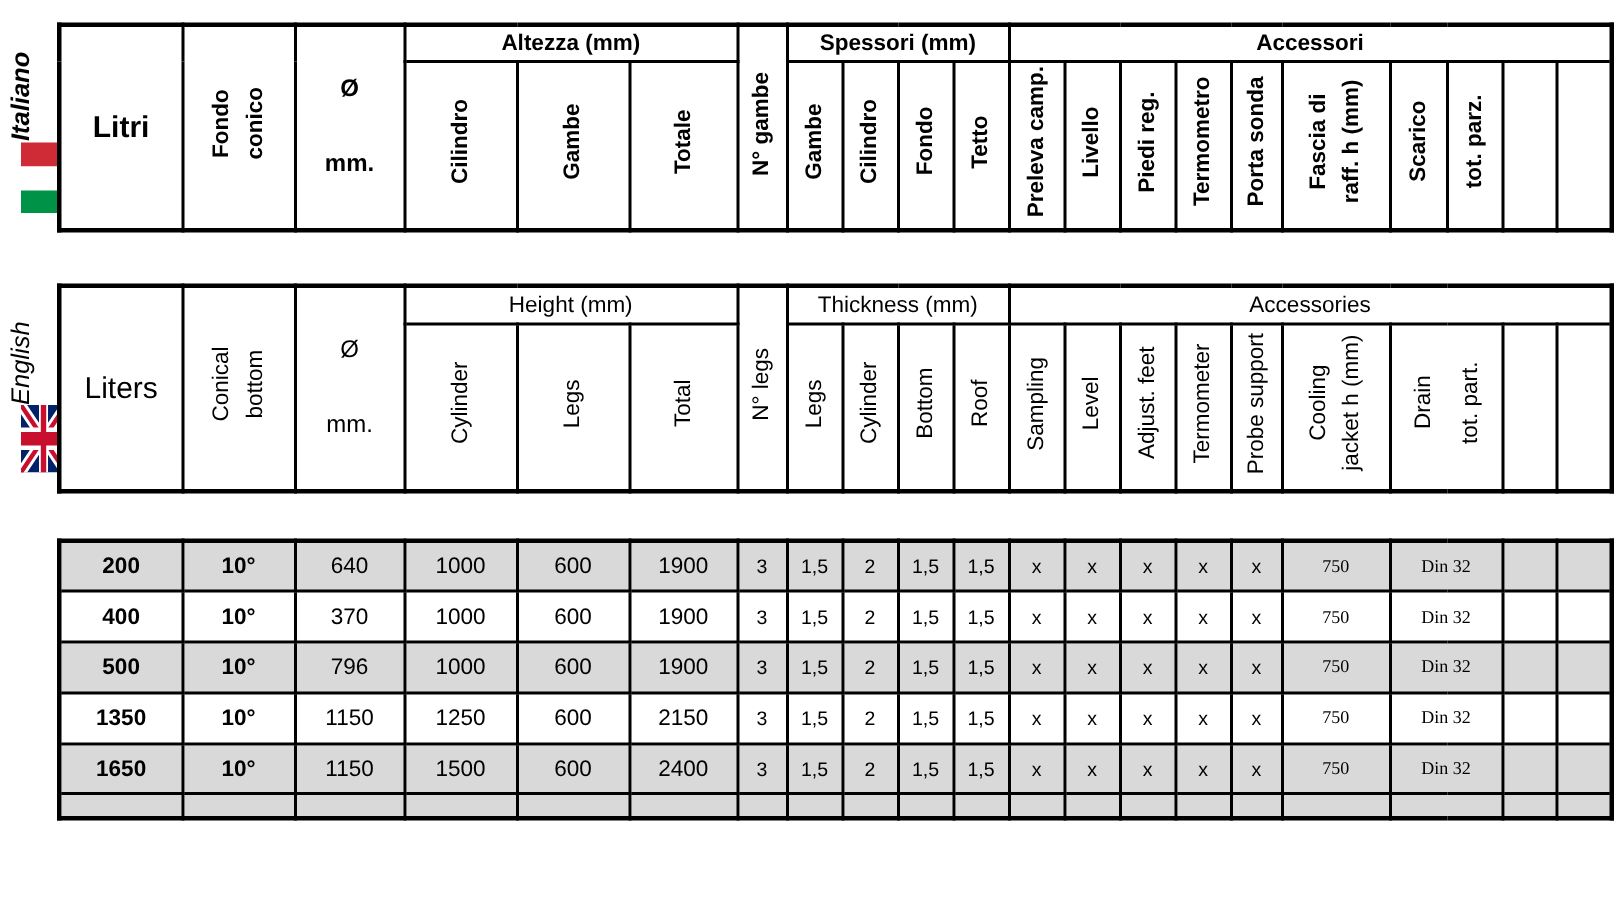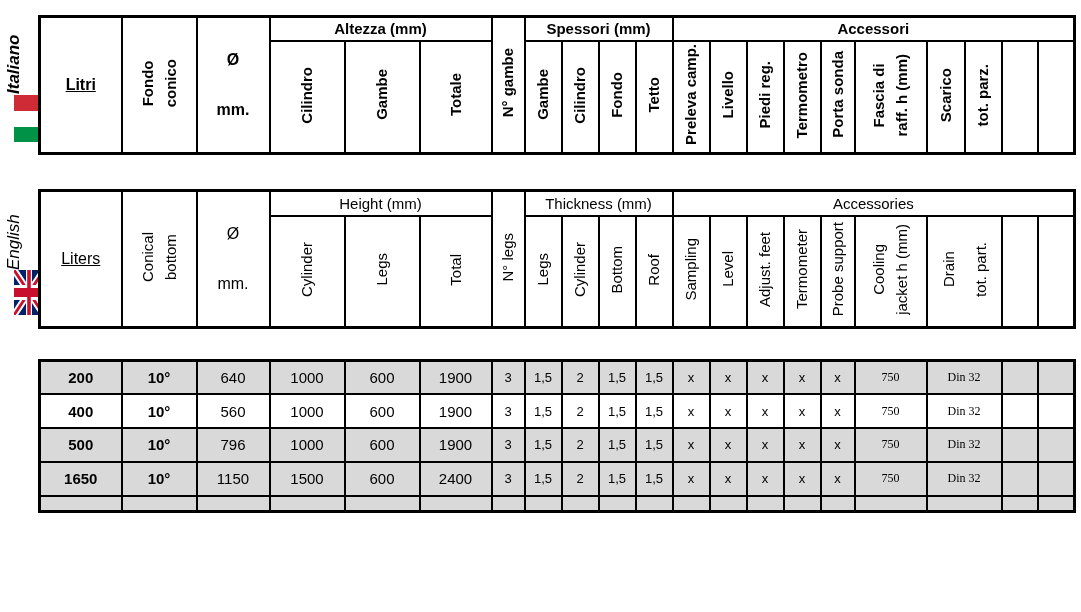--- a/index.html
+++ b/index.html
@@ -18,21 +18,21 @@
     text-align:center; vertical-align:middle; overflow:hidden;
   }
   .it-table { top:15px; }
   .en-table { top:189px; }
   .data-table { top:359px; }
   .it-table td { font-weight:bold; }
   tr.band { height:24px; }
   .it-table tr.sub { height:112px; }
   .en-table tr.sub { height:106px; }
   .grp { font-size:15px; }
-  .cell-liters { font-size:16px;text-decoration:underline; }
+  .cell-liters { font-size:20px; }
   .vt {
     display:inline-block;
     writing-mode:vertical-rl; transform:rotate(180deg);
     white-space:pre-line; font-size:15px; line-height:1.15;
   }
   .two { line-height:1.5; }
   .spread { line-height:2.1; }
   .diam {
     display:flex; flex-direction:column; justify-content:space-evenly;
     align-items:center; height:134px; font-size:16px;
@@ -248,21 +248,21 @@
         <td>x</td>
         <td>x</td>
         <td>750</td>
         <td colspan="2">Din 32</td>
         <td></td>
         <td></td>
       </tr>
       <tr class="">
         <td>400</td>
         <td>10°</td>
-        <td>560</td>
+        <td>370</td>
         <td>1000</td>
         <td>600</td>
         <td>1900</td>
         <td>3</td>
         <td>1,5</td>
         <td>2</td>
         <td>1,5</td>
         <td>1,5</td>
         <td>x</td>
         <td>x</td>
@@ -289,20 +289,42 @@
         <td>x</td>
         <td>x</td>
         <td>x</td>
         <td>x</td>
         <td>x</td>
         <td>750</td>
         <td colspan="2">Din 32</td>
         <td></td>
         <td></td>
       </tr>
+      <tr class="">
+        <td>1350</td>
+        <td>10°</td>
+        <td>1150</td>
+        <td>1250</td>
+        <td>600</td>
+        <td>2150</td>
+        <td>3</td>
+        <td>1,5</td>
+        <td>2</td>
+        <td>1,5</td>
+        <td>1,5</td>
+        <td>x</td>
+        <td>x</td>
+        <td>x</td>
+        <td>x</td>
+        <td>x</td>
+        <td>750</td>
+        <td colspan="2">Din 32</td>
+        <td></td>
+        <td></td>
+      </tr>
       <tr class="shade">
         <td>1650</td>
         <td>10°</td>
         <td>1150</td>
         <td>1500</td>
         <td>600</td>
         <td>2400</td>
         <td>3</td>
         <td>1,5</td>
         <td>2</td>

